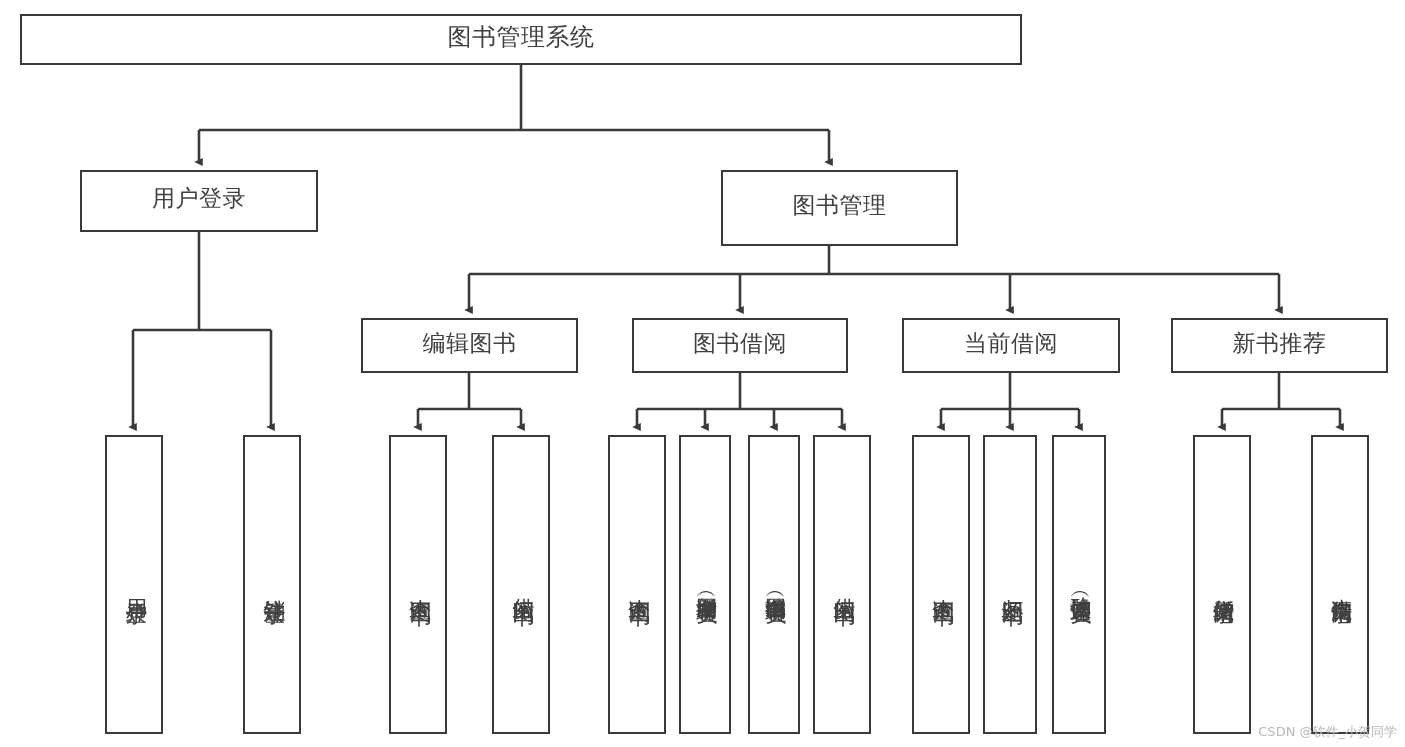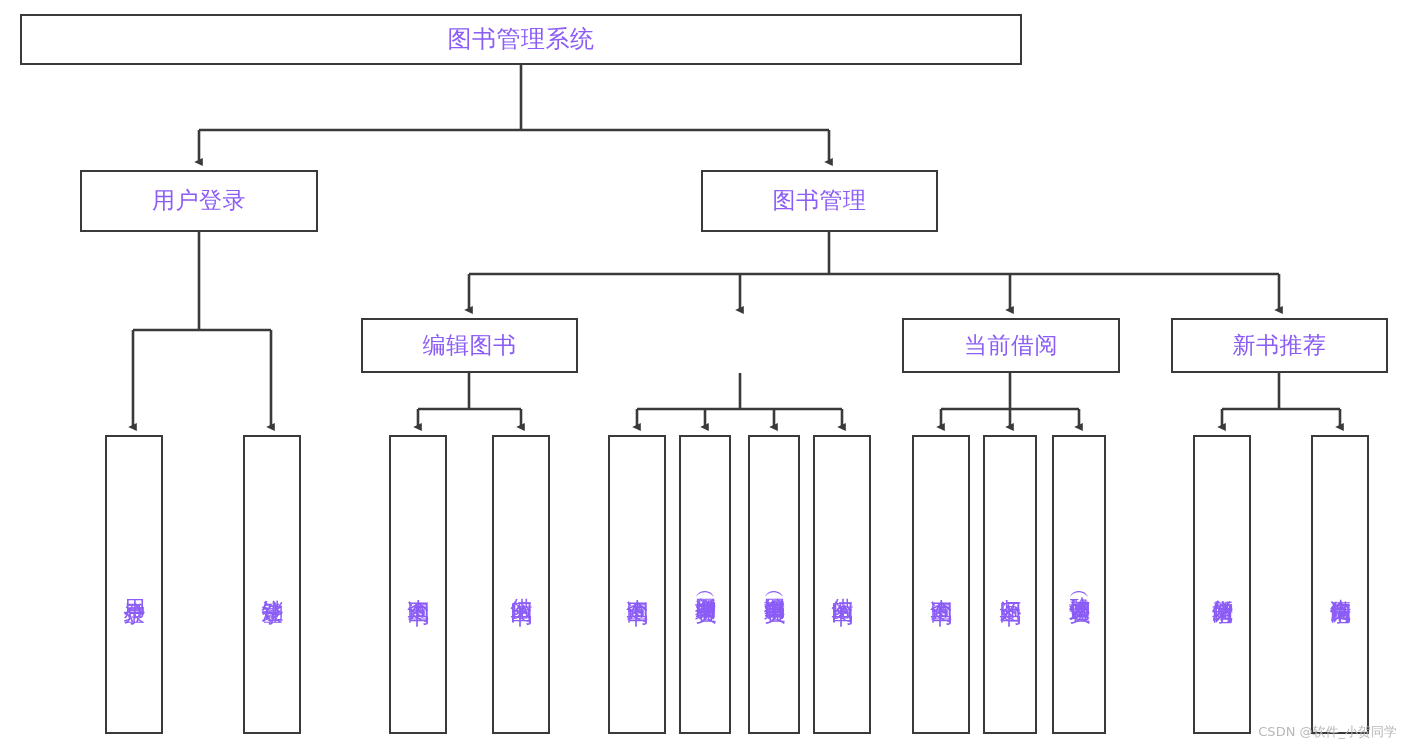--- a/index.html
+++ b/index.html
@@ -20,23 +20,24 @@
   .node {
     position: absolute;
     box-sizing: border-box;
     border: 2.5px solid #3a3a3a;
     background: #ffffff;
     display: flex;
     align-items: center;
     justify-content: center;
   }
   .node .label {
-    color: #8b5cf6;
+    color: #404040;
     letter-spacing: 0.5px;
     white-space: nowrap;
+    font-family: Liberation Mono, monospace;
   }
   
   .node.h .label {
     font-size: 23px;
     line-height: 1.1;
   }
   .node.root .label {
     font-size: 24px;
   }
   
@@ -130,27 +131,30 @@
     </g>
   </svg>
 
   <div class="node h root" style="left:20px; top:14px; width:1002px; height:51px;">
     <span class="label">图书管理系统</span>
   </div>
 
   <div class="node h" style="left:80px; top:170px; width:238px; height:62px;">
     <span class="label">用户登录</span>
   </div>
-  <div class="node h" style="left:701px; top:170px; width:237px; height:62px;">
+  <div class="node h" style="left:721px; top:170px; width:237px; height:76px;">
     <span class="label">图书管理</span>
   </div>
 
   <div class="node h" style="left:361px; top:318px; width:217px; height:55px;">
     <span class="label">编辑图书</span>
   </div>
+  <div class="node h" style="left:632px; top:318px; width:216px; height:55px;">
+    <span class="label">图书借阅</span>
+  </div>
   <div class="node h" style="left:902px; top:318px; width:218px; height:55px;">
     <span class="label">当前借阅</span>
   </div>
   <div class="node h" style="left:1171px; top:318px; width:217px; height:55px;">
     <span class="label">新书推荐</span>
   </div>
 
   <div class="node v" style="left:105px; top:435px; width:58px; height:299px;">
     <span class="label">用户登录</span>
   </div>

